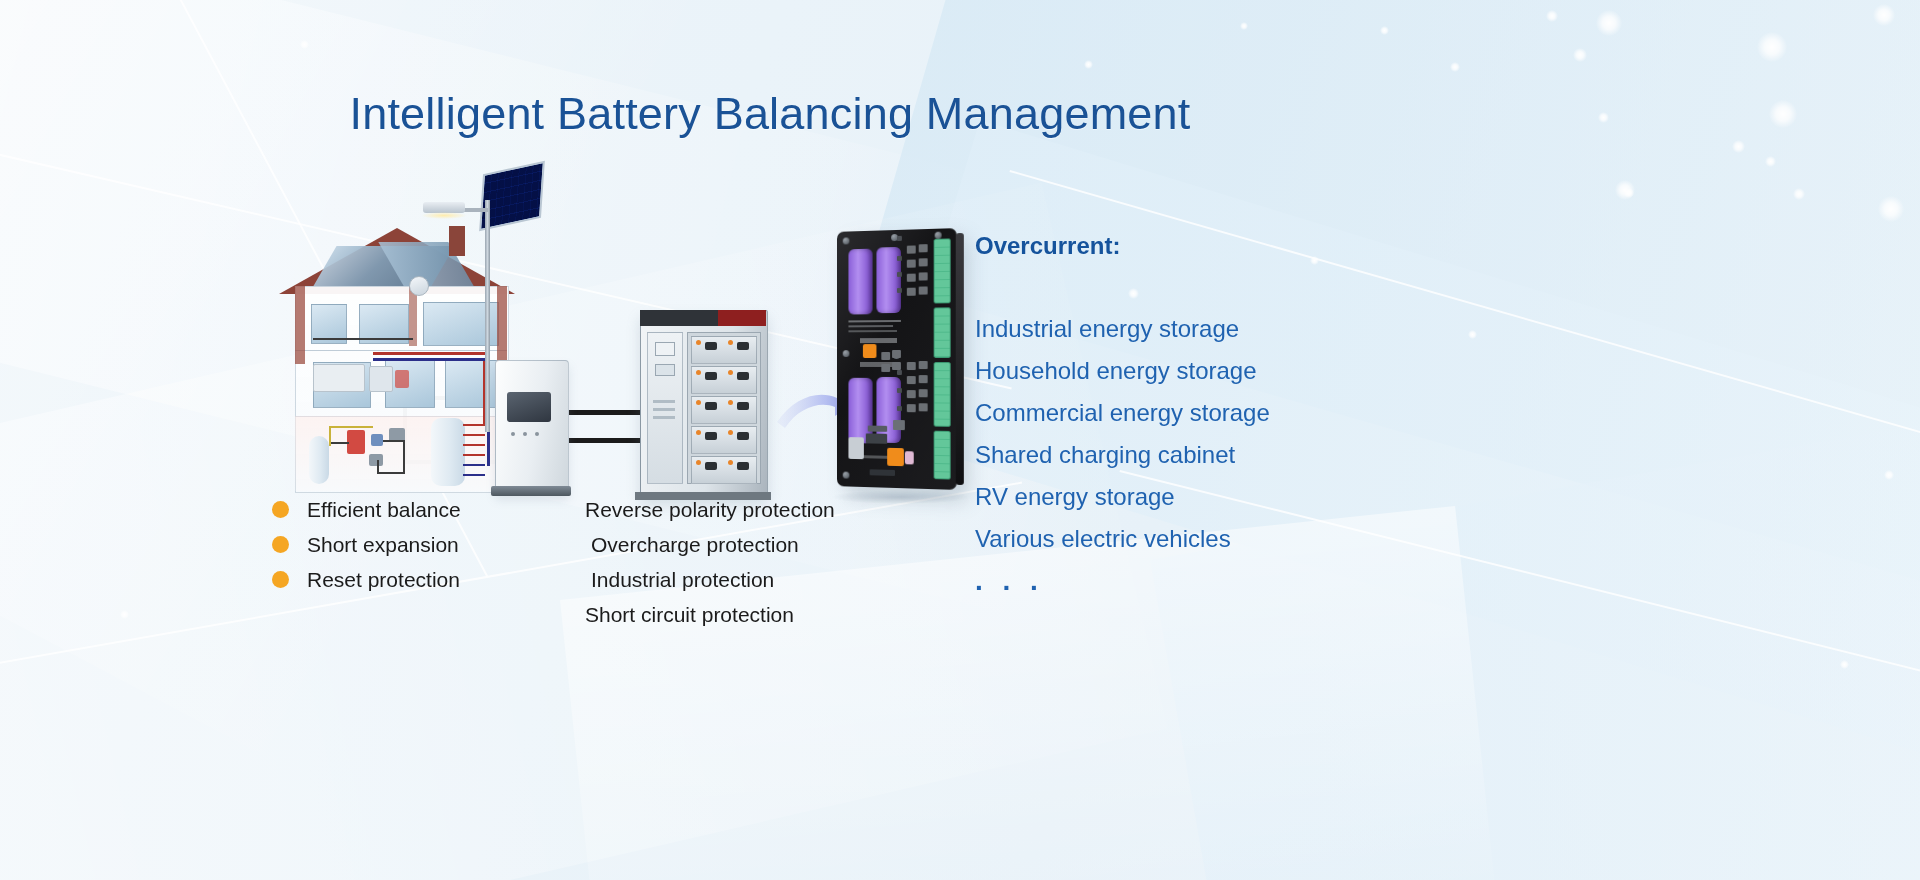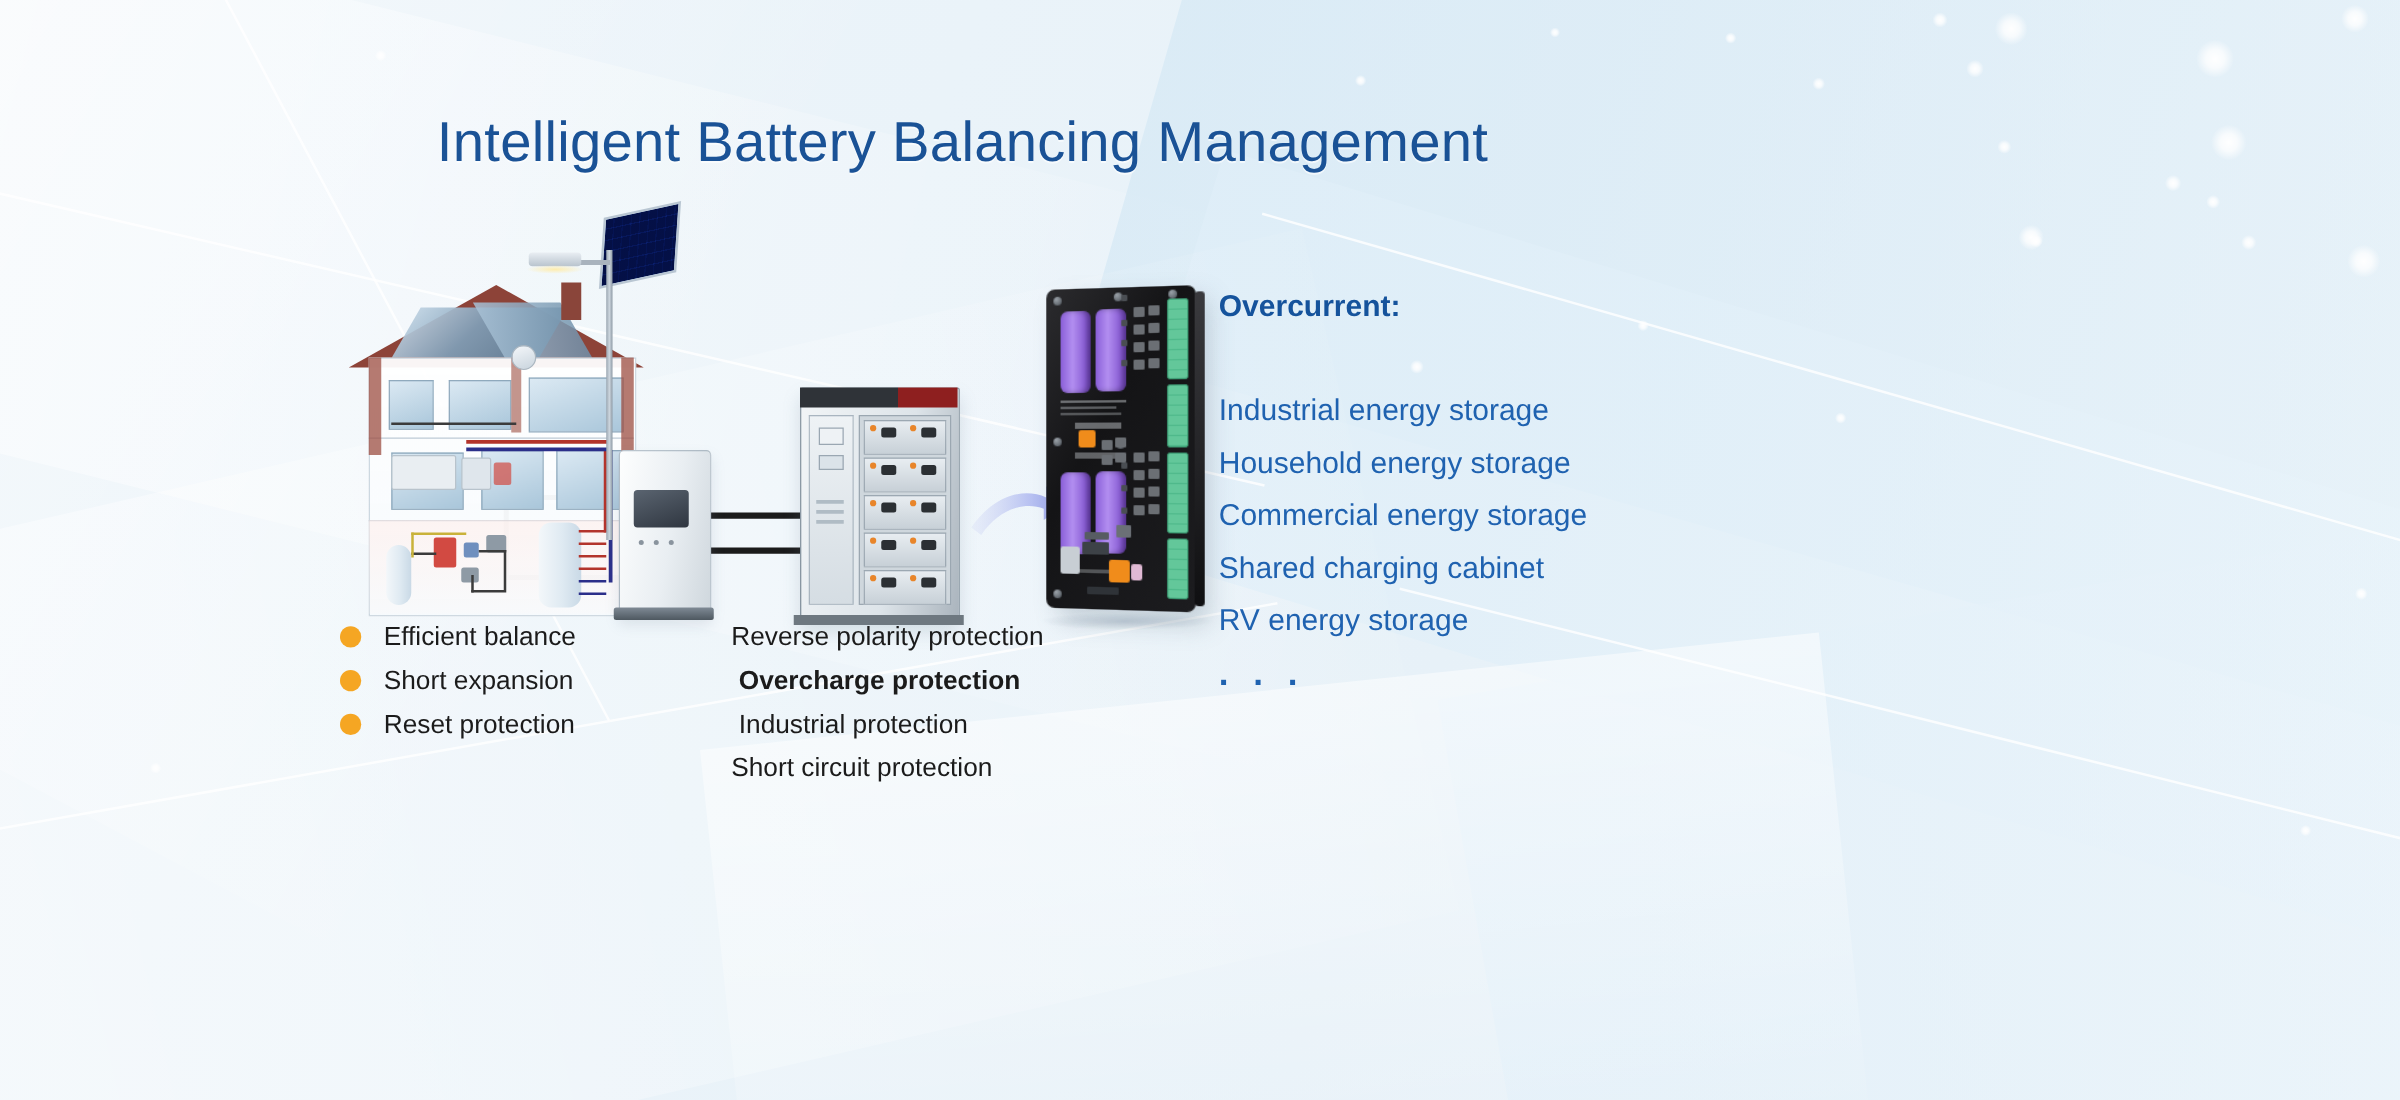--- a/index.html
+++ b/index.html
@@ -419,21 +419,21 @@
       <span class="bullet"></span>
       <span class="flabel">Reset protection</span>
     </div>
   </div>
 
   <div class="protections">
     <div class="prow">
       <span class="plabel">Reverse polarity protection</span>
     </div>
     <div class="prow">
-      <span class="plabel" style="padding-left:6px;font-weight:bold;">Overcharge protection</span>
+      <span class="plabel" style="padding-left:6px;">Overcharge protection</span>
     </div>
     <div class="prow">
       <span class="plabel" style="padding-left:6px;">Industrial protection</span>
     </div>
     <div class="prow">
       <span class="plabel">Short circuit protection</span>
     </div>
   </div>
 
   <div class="app">
@@ -447,17 +447,20 @@
     <div class="arow">
       <span class="alabel">Commercial energy storage</span>
     </div>
     <div class="arow">
       <span class="alabel">Shared charging cabinet</span>
     </div>
     <div class="arow">
       <span class="alabel">RV energy storage</span>
     </div>
     <div class="arow">
+      <span class="alabel">Various electric vehicles</span>
+    </div>
+    <div class="arow">
       <span class="dots">. . .</span>
     </div>
   </div>
 
 </div>
 
 </body></html>

